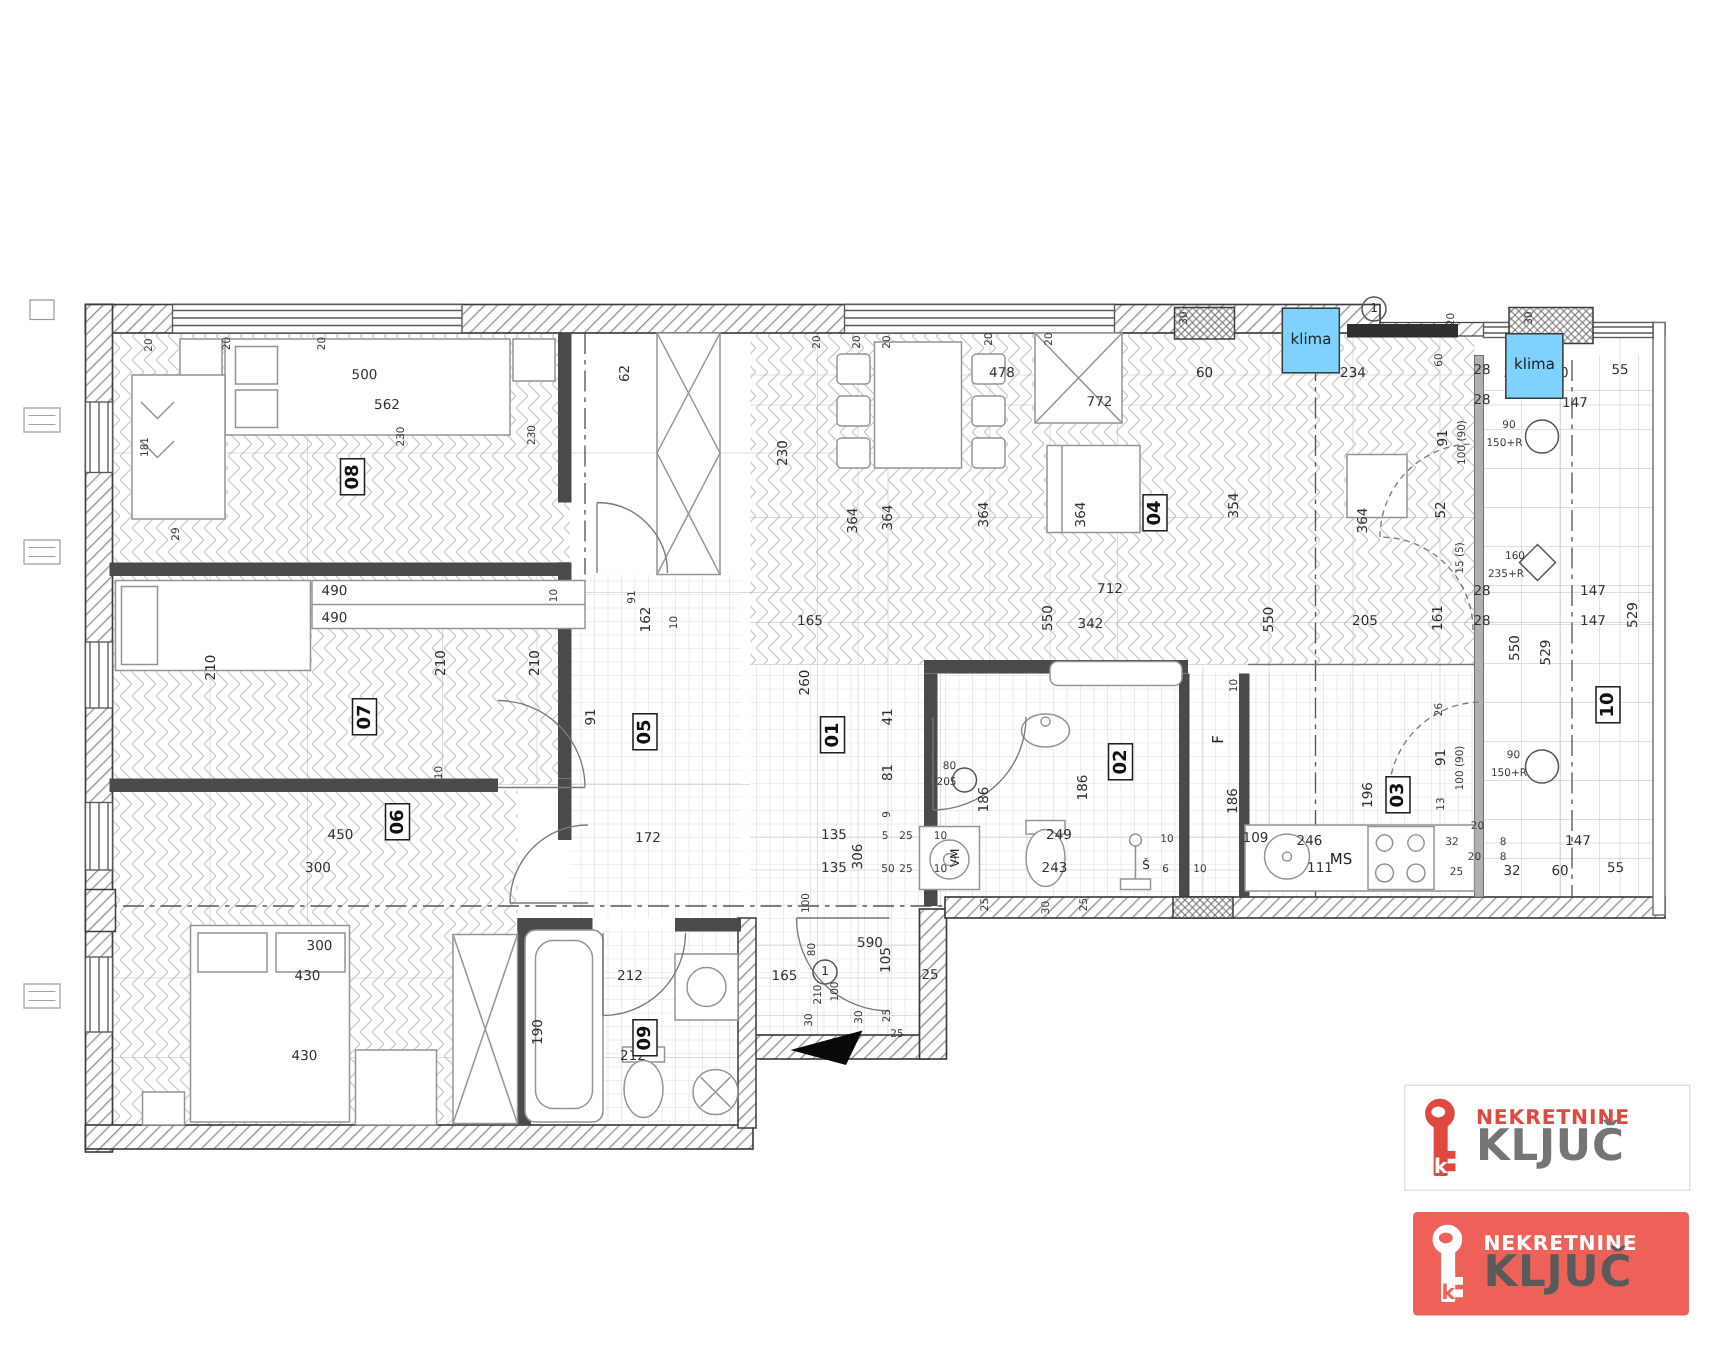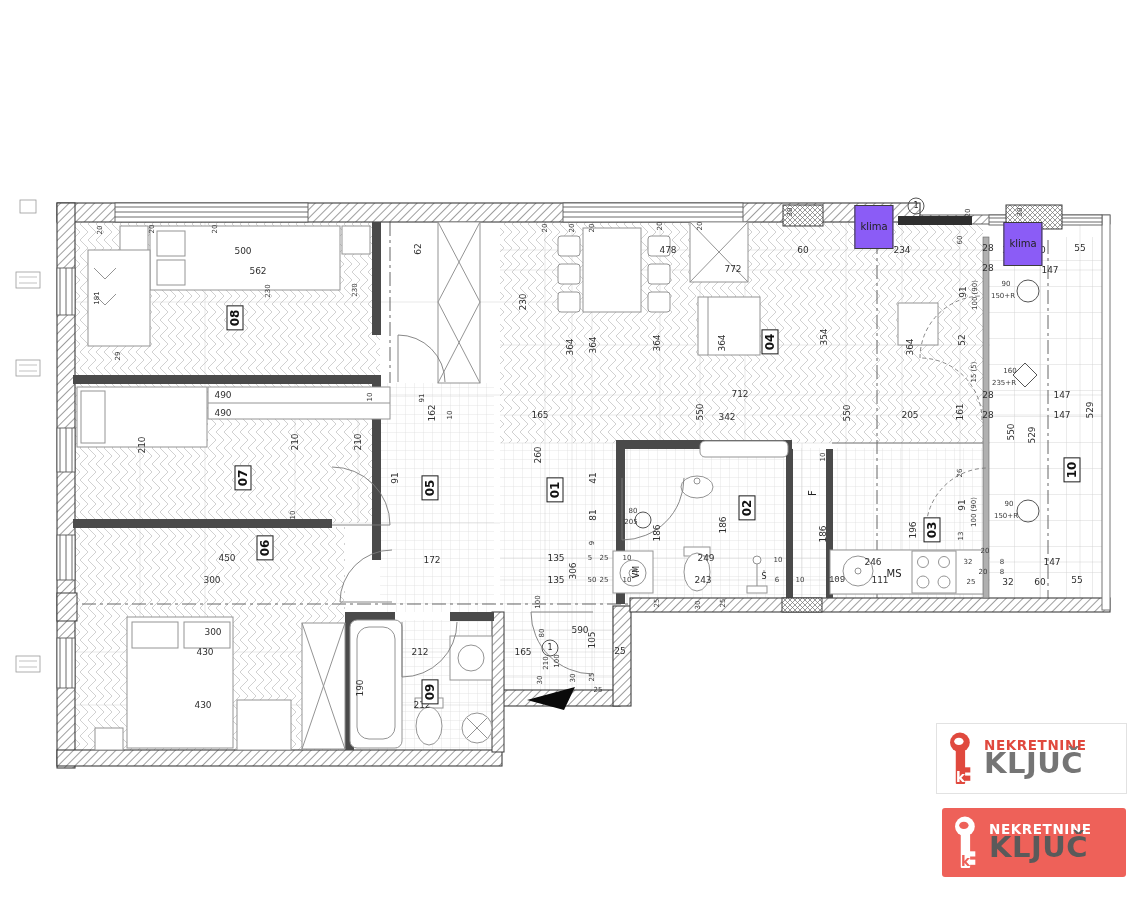--- a/index.html
+++ b/index.html
@@ -11,21 +11,21 @@
     white-space:nowrap;line-height:1;}
   .dim.rot{transform:translate(-50%,-50%) rotate(-90deg);}
   .dim.sm{font-size:7px;color:#3a3a3a;}
   .room-lbl{position:absolute;transform:translate(-50%,-50%) rotate(-90deg);
     font-size:12px;font-weight:bold;color:#111;background:#fff;border:1.4px solid #1c1c1c;
     padding:0 3px;line-height:1.25;white-space:nowrap;}
   .ann{position:absolute;transform:translate(-50%,-50%);font-size:10px;color:#222;
     white-space:nowrap;line-height:1;}
   .ann.rot{transform:translate(-50%,-50%) rotate(-90deg);}
   .ann.sm{font-size:8px;}
-  .ann.box{background:#8b5cf6;border:1px solid #3c3c3c;padding:16px 5px;font-size:10px;}
+  .ann.box{background:#7dd3fc;border:1px solid #3c3c3c;padding:16px 5px;font-size:10px;}
   .logo-card{position:absolute;display:flex;align-items:center;gap:7px;box-sizing:border-box;
     padding:6px 10px;}
   #logo-light{left:936px;top:723px;width:191px;height:71px;background:#fff;border:1px solid #e2e2e2;}
   #logo-dark{left:942px;top:808px;width:184px;height:69px;background:#ee6159;border-radius:3px;}
   .brand-col{display:flex;flex-direction:column;justify-content:center;}
   .brand-top{font-size:13.5px;font-weight:800;letter-spacing:0.6px;line-height:1;}
   .brand-big{font-size:29px;font-weight:800;letter-spacing:0.5px;line-height:0.95;margin-top:-2px;}
   #logo-light .brand-top{color:#e0493e;}
   #logo-light .brand-big{color:#757575;}
   #logo-dark .brand-top{color:#ffffff;}
@@ -308,21 +308,21 @@
       <div class="dim" style="left: 706px; top: 558px;">249</div>
       <div class="dim" style="left: 703px; top: 580px;">243</div>
       <div class="dim sm" style="left: 778px; top: 560px;">10</div>
       <div class="dim sm" style="left: 777px; top: 580px;">6</div>
       <div class="dim sm" style="left: 800px; top: 580px;">10</div>
       <div class="dim rot sm" style="left: 823px; top: 457px;">10</div>
       <div class="dim rot" style="left: 823px; top: 534px;">186</div>
       <div class="dim rot" style="left: 913px; top: 530px;">196</div>
       <div class="dim" style="left: 873px; top: 562px;">246</div>
       <div class="dim" style="left: 880px; top: 580px;">111</div>
-      <div class="dim" style="left: 837px; top: 580px; font-family: Liberation Mono, monospace;">109</div>
+      <div class="dim" style="left: 837px; top: 560px;">109</div>
       <div class="dim rot sm" style="left: 960px; top: 473px;">26</div>
       <div class="dim rot" style="left: 962px; top: 505px;">91</div>
       <div class="dim rot sm" style="left: 974px; top: 512px;">100 (90)</div>
       <div class="dim rot sm" style="left: 961px; top: 536px;">13</div>
       <div class="dim sm" style="left: 985px; top: 551px;">20</div>
       <div class="dim sm" style="left: 968px; top: 562px;">32</div>
       <div class="dim sm" style="left: 1002px; top: 562px;">8</div>
       <div class="dim" style="left: 1052px; top: 562px;">147</div>
       <div class="dim sm" style="left: 983px; top: 572px;">20</div>
       <div class="dim sm" style="left: 1002px; top: 572px;">8</div>

